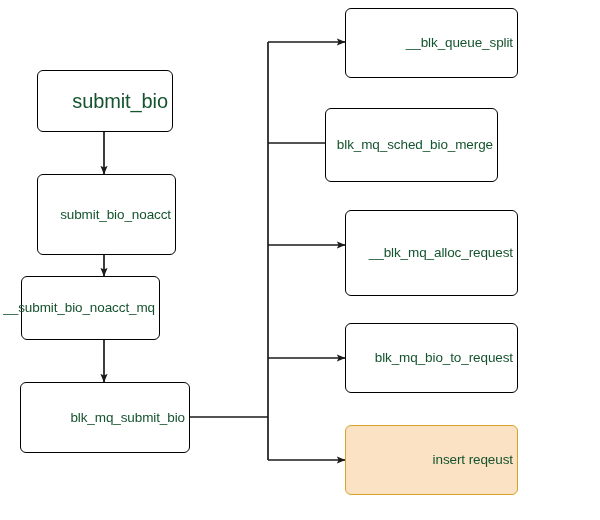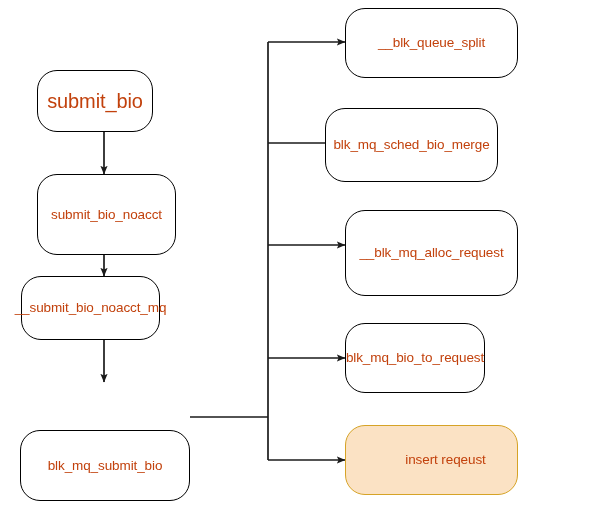--- a/index.html
+++ b/index.html
@@ -25,26 +25,26 @@
     top: 0;
     width: 600px;
     height: 520px;
     pointer-events: none;
   }
   .node {
     position: absolute;
     box-sizing: border-box;
     display: flex;
     align-items: center;
-    justify-content: center;
+    justify-content: flex-end;
     text-align: center;
     border: 1.6px solid #000000;
-    border-radius: 20px;
+    border-radius: 6px;
     background: #ffffff;
-    color: #c2410c;
+    color: #14532d;
     font-family: "Liberation Sans", sans-serif;
     line-height: 1.15;
     letter-spacing: -0.1px;
     padding: 2px 4px;
   }
   .node.accent {
     background: #fbe2c4;
     border-color: #d6a326;
     border-width: 1.4px;
   }
@@ -84,42 +84,42 @@
         <line x1="268" y1="42" x2="268" y2="460"></line>
         <line x1="268" y1="42" x2="345" y2="42" marker-end="url(#arrowhead)"></line>
         <line x1="268" y1="143" x2="345" y2="143" marker-end="url(#arrowhead)"></line>
         <line x1="268" y1="245" x2="345" y2="245" marker-end="url(#arrowhead)"></line>
         <line x1="268" y1="358" x2="345" y2="358" marker-end="url(#arrowhead)"></line>
         <line x1="268" y1="460" x2="345" y2="460" marker-end="url(#arrowhead)"></line>
       </g>
   </svg>
 
   <div id="node-layer">
-      <div class="node" style="left: 37px; top: 70px; width: 116px; height: 62px;">
+      <div class="node" style="left: 37px; top: 70px; width: 136px; height: 62px;">
         <span class="label fs-lg">submit_bio</span>
       </div>
       <div class="node" style="left: 37px; top: 174px; width: 139px; height: 81px;">
         <span class="label fs-md">submit_bio_noacct</span>
       </div>
       <div class="node" style="left: 21px; top: 276px; width: 139px; height: 64px;">
         <span class="label fs-md">__submit_bio_noacct_mq</span>
       </div>
-      <div class="node" style="left: 20px; top: 382px; width: 170px; height: 71px; margin-top: 48px;">
+      <div class="node" style="left: 20px; top: 382px; width: 170px; height: 71px;">
         <span class="label fs-md">blk_mq_submit_bio</span>
       </div>
       <div class="node" style="left: 345px; top: 8px; width: 173px; height: 70px;">
         <span class="label fs-md">__blk_queue_split</span>
       </div>
       <div class="node" style="left: 325px; top: 108px; width: 173px; height: 74px;">
         <span class="label fs-md">blk_mq_sched_bio_merge</span>
       </div>
       <div class="node" style="left: 345px; top: 210px; width: 173px; height: 86px;">
         <span class="label fs-md">__blk_mq_alloc_request</span>
       </div>
-      <div class="node" style="left: 345px; top: 323px; width: 140px; height: 70px;">
+      <div class="node" style="left: 345px; top: 323px; width: 173px; height: 70px;">
         <span class="label fs-md">blk_mq_bio_to_request</span>
       </div>
       <div class="node accent" style="left: 345px; top: 425px; width: 173px; height: 70px; padding-left: 32px;">
         <span class="label fs-md">insert reqeust</span>
       </div>
     </div>
 
 
 </div>
 

